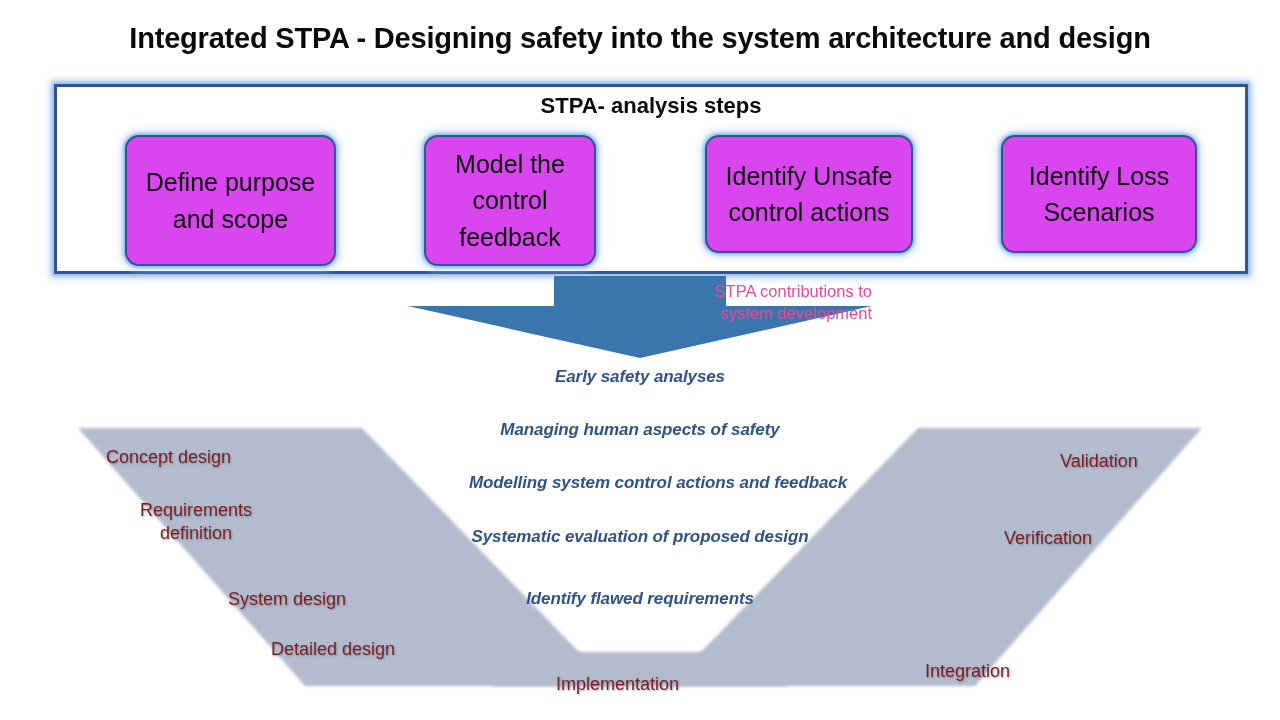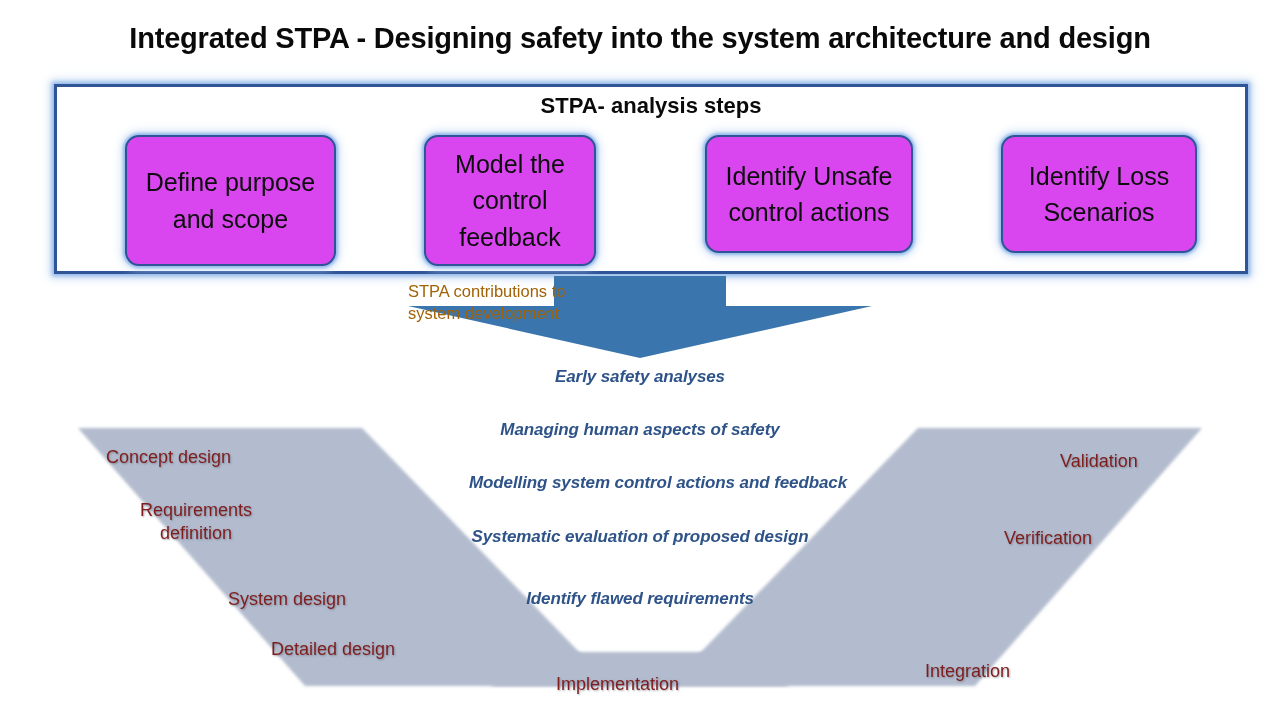--- a/index.html
+++ b/index.html
@@ -85,23 +85,23 @@
     top: 276px;
     width: 464px;
     height: 82px;
   }
   #contrib-arrow svg { display: block; }
   #contrib-arrow-label {
     position: absolute;
     left: 0;
     top: 4px;
     width: 464px;
-    text-align: left;
+    text-align: right;
     font-size: 16.5px;
-    color: #a16207;
+    color: #ec4899;
     line-height: 1.35;
     pointer-events: none;
   }
 
   
   #v-model {
     position: absolute;
     left: 0;
     top: 0;
     width: 1280px;

